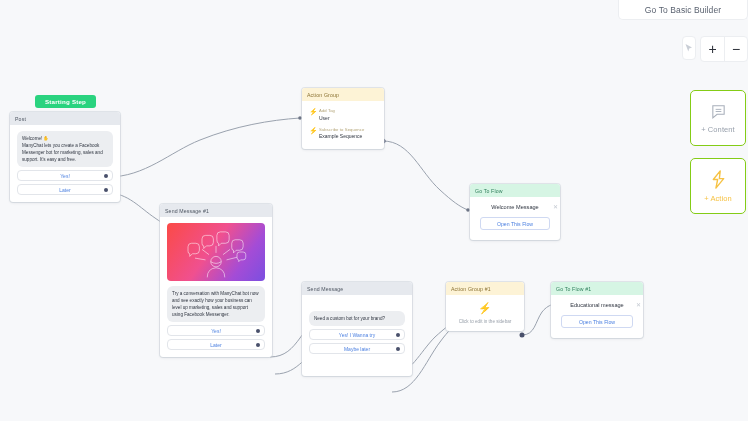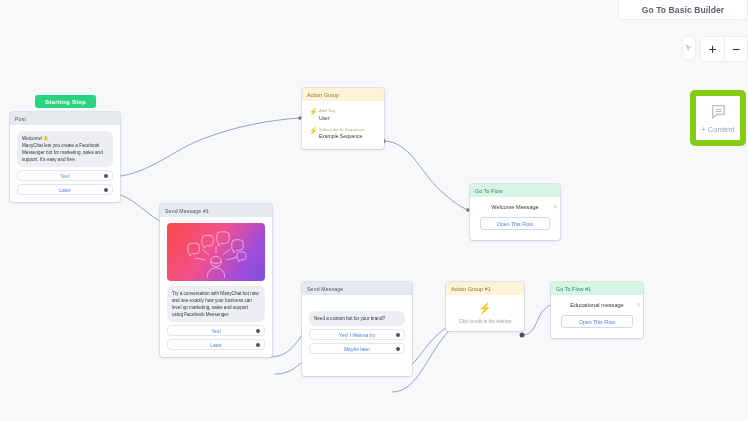--- a/index.html
+++ b/index.html
@@ -19,21 +19,20 @@
   .basic-builder-btn {
     position: absolute; top: 0px; left: 618px;
     width: 130px; height: 20px;
     background: #ffffff;
     border: 1px solid #eceef1;
     border-top: none;
     border-radius: 0 0 5px 5px;
     display: flex; align-items: center; justify-content: center;
     font-size: 8.5px; color: #5a6270; letter-spacing: .1px;
     cursor: pointer;
-    font-weight: bold;
   }
 
   
   .canvas {
     position: absolute; top: 22px; left: 0; width: 680px; height: 399px;
     background: #f7f8fa; overflow: hidden;
   }
   .edges { position: absolute; top: 0; left: 0; width: 680px; height: 399px; pointer-events: none; }
 
   
@@ -96,21 +95,21 @@
                 display: flex; gap: 4px; justify-content: flex-start; padding-left: 2px;}
   .tool-sq { width: 24px; height: 24px; background: #fff; border: 1px solid #eceef1;
              border-radius: 4px; display: flex; align-items: center; justify-content: center;
              cursor: pointer; }
   .zoom-pair { display: flex; background: #fff; border: 1px solid #eceef1; border-radius: 4px; }
   .zoom-b { width: 23px; height: 24px; display: flex; align-items: center;
             justify-content: center; font-size: 14px; color: #2b2f38; cursor: pointer; }
   .zoom-b + .zoom-b { border-left: 1px solid #eceef1; }
 
   .rail-card { position: absolute; left: 10px; width: 56px; height: 56px;
-               background: #fff; border: 6px solid #84cc16; border-radius: 5px;
+               background: #fff; border: 1px solid #84cc16; border-radius: 5px;
                display: flex; flex-direction: column; align-items: center;
                justify-content: center; gap: 5px; cursor: pointer; }
   .rail-card .rc-lbl { font-size: 7.5px; letter-spacing: .1px; }
   #rail-content { top: 68px; }
   #rail-action  { top: 136px; }
   #rail-goto    { top: 204px; }
   .c-content { color: #98a0ac; }
   .c-action  { color: #f6c244; }
   .c-goto    { color: #2ecf8f; }
 </style>
@@ -283,17 +282,23 @@
     </div>
 
     <div class="rail-card" id="rail-content">
       <svg width="17" height="17" viewBox="0 0 24 24" fill="none" stroke="#a8afba" stroke-width="1.5">
         <path d="M4,4 h16 v12 h-10 l-6,5 z"></path>
         <path d="M8,9 h8 M8,12 h8" stroke-width="1.3"></path>
       </svg>
       <div class="rc-lbl c-content">+ Content</div>
     </div>
 
+    <div class="rail-card" id="rail-action">
+      <svg width="17" height="19" viewBox="0 0 18 22" fill="none" stroke="#f6c244" stroke-width="1.6" stroke-linejoin="round">
+        <path d="M11,1 L3,11 h5 L6,21 L15,10 h-5 z"></path>
+      </svg>
+      <div class="rc-lbl c-action">+ Action</div>
+    </div>
 
 
   </div>
 
 </div>
 
 </body></html>

